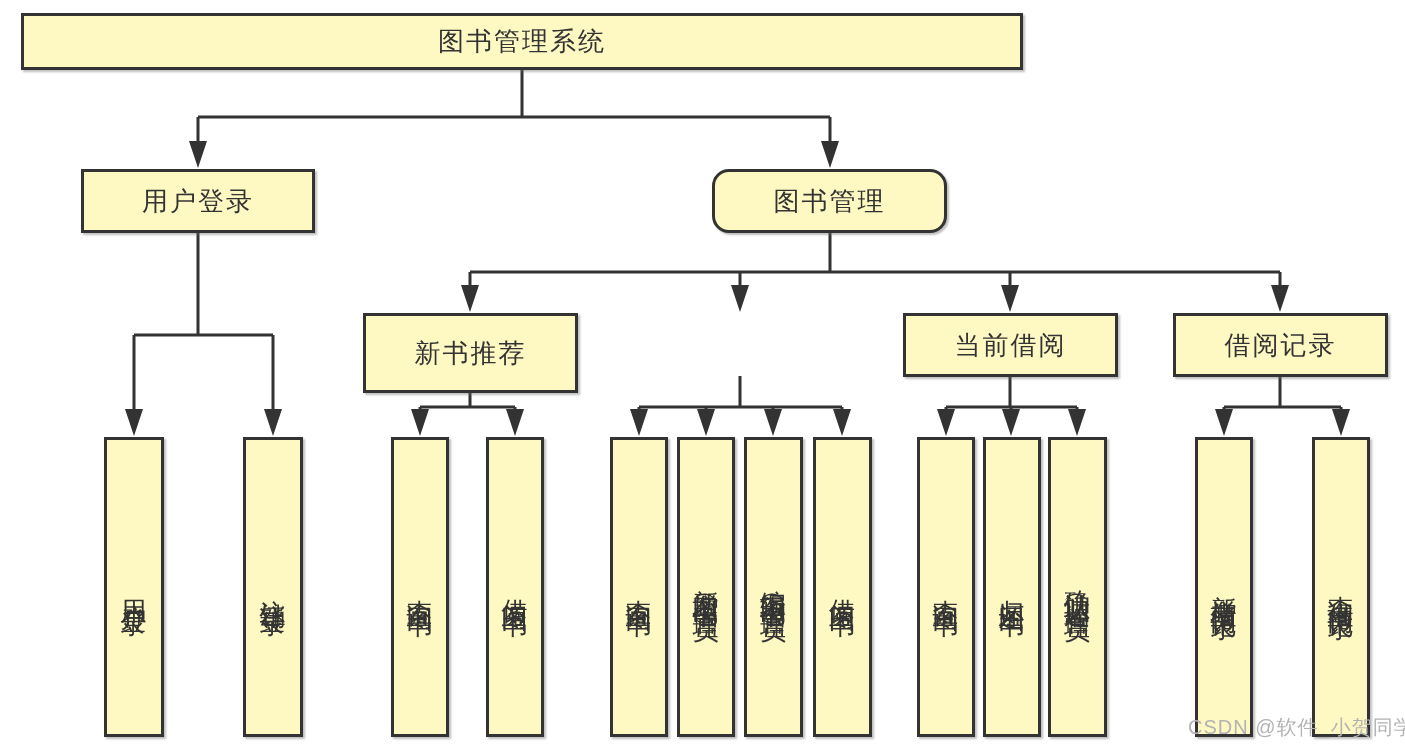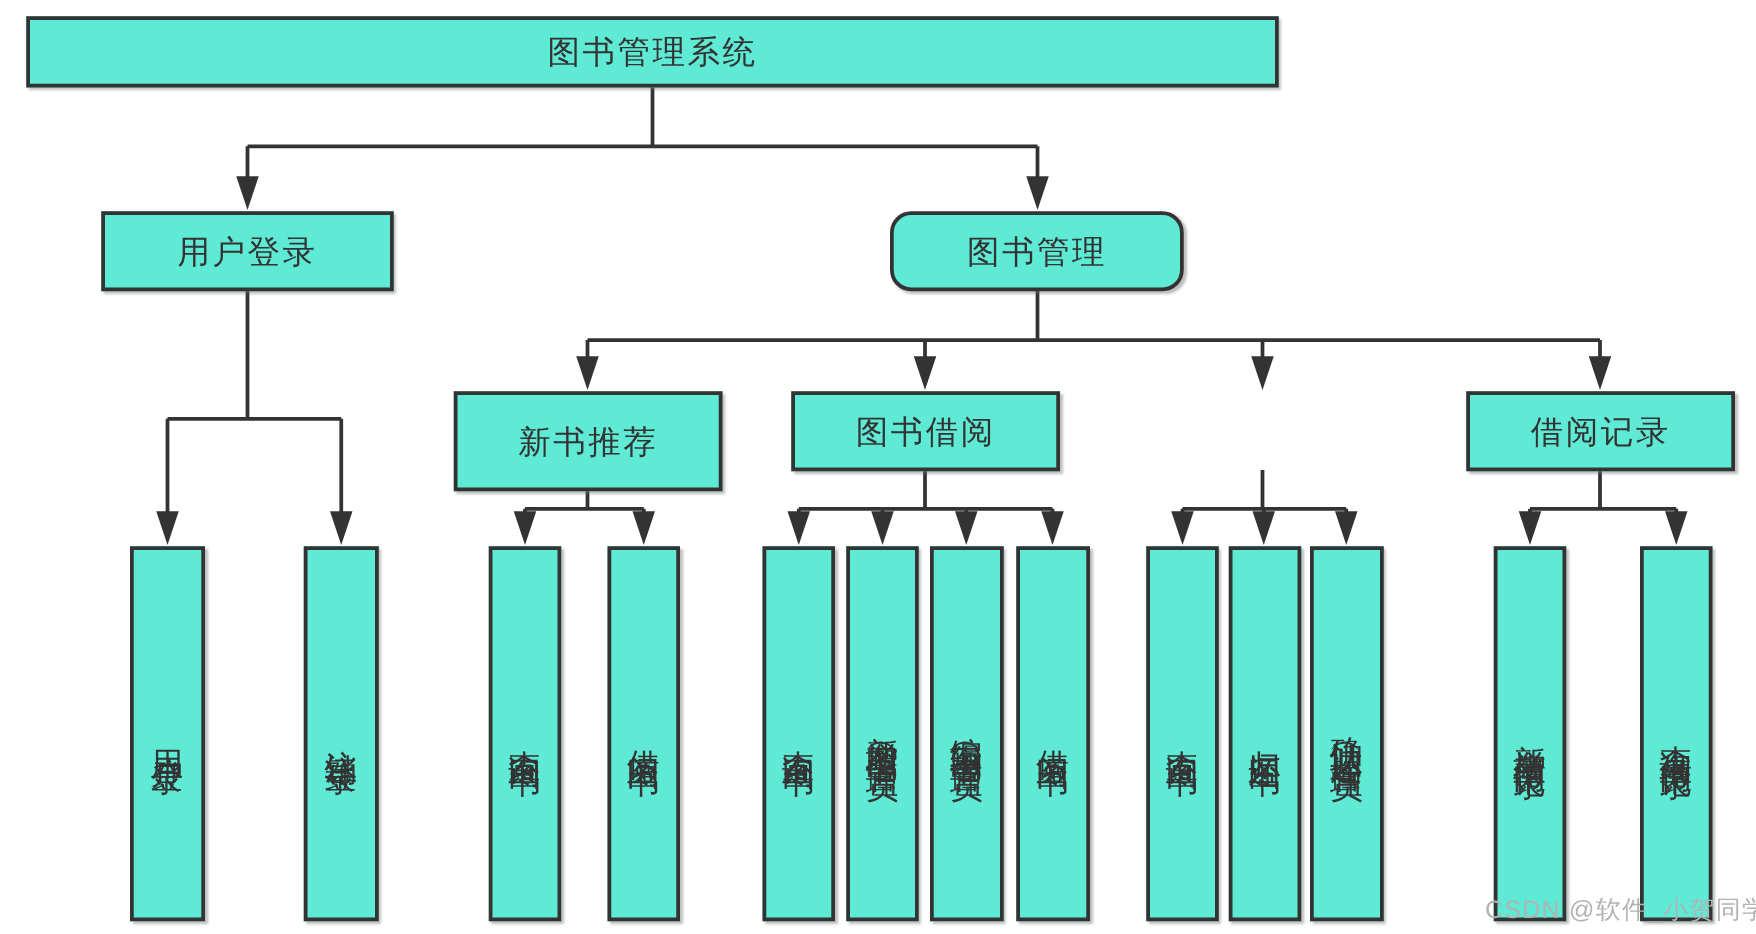--- a/index.html
+++ b/index.html
@@ -2,21 +2,21 @@
 <html><head>
 <meta charset="utf-8">
 <style>
   html,body{margin:0;padding:0;background:#ffffff;}
   #canvas{
     position:relative;width:1405px;height:747px;background:#ffffff;overflow:hidden;
     font-family:"Liberation Sans","DejaVu Sans",sans-serif;color:#333;
   }
   #wires{position:absolute;left:0;top:0;width:1405px;height:747px;}
   .node,.leaf{
-    position:absolute;box-sizing:border-box;background:#5eead4;
+    position:absolute;box-sizing:border-box;background:#fef9c3;
     border:3px solid #333;display:flex;align-items:center;justify-content:center;
     box-shadow:2px 2px 2px rgba(110,110,110,0.45);
   }
   .node{font-size:26px;letter-spacing:2px;white-space:nowrap;}
   .leaf span{
     writing-mode:vertical-rl;text-orientation:mixed;
     font-size:26px;letter-spacing:4px;line-height:1;
   }
   
   .n-root{left:21px;top:13px;width:1002px;height:57px;}
@@ -83,21 +83,21 @@
       <polygon points="1332,409 1350,409 1341,436"></polygon>
     </g>
   </svg>
 
   <div class="node n-root">图书管理系统</div>
 
   <div class="node n-userlogin">用户登录</div>
   <div class="node n-bookmgmt">图书管理</div>
 
   <div class="node n-l3-0">新书推荐</div>
-  <div class="node n-l3-1">图书借阅</div>
+  <div class="node n-l3-2">当前借阅</div>
   <div class="node n-l3-3">借阅记录</div>
 
   <div class="leaf lf-0">
     <span>用户登录</span>
   </div>
   <div class="leaf lf-1">
     <span>注销登录</span>
   </div>
   <div class="leaf lf-2">
     <span>查询图书</span>

